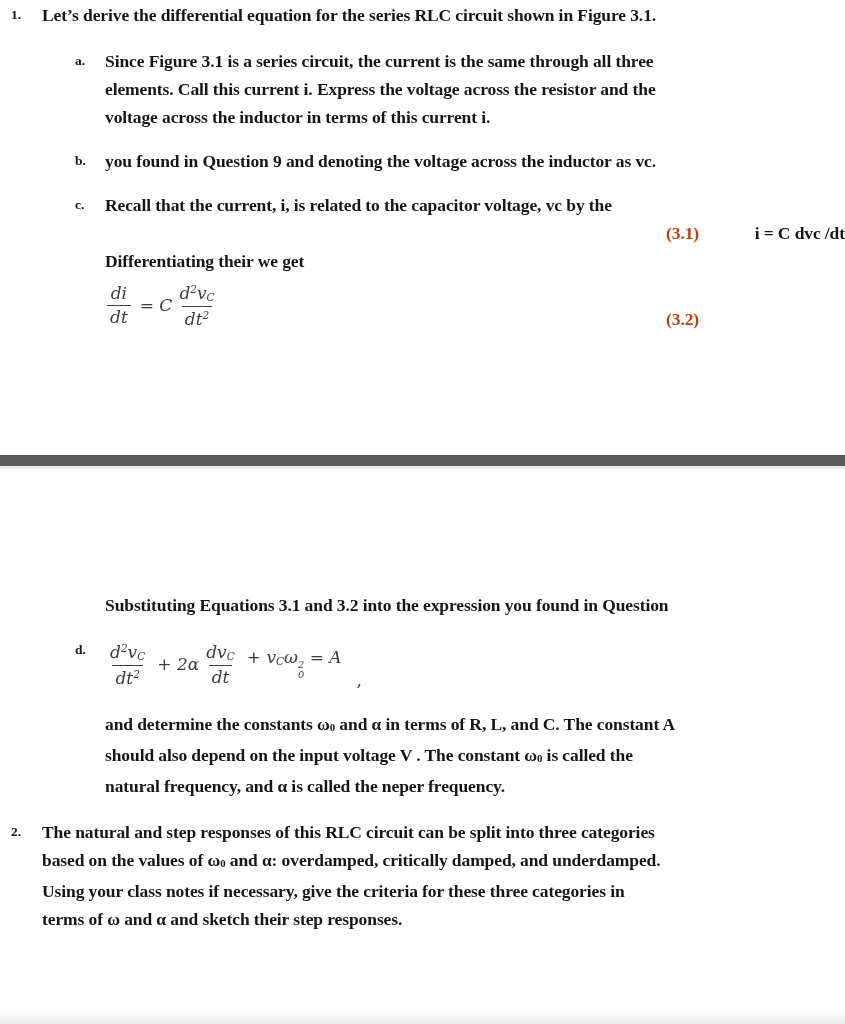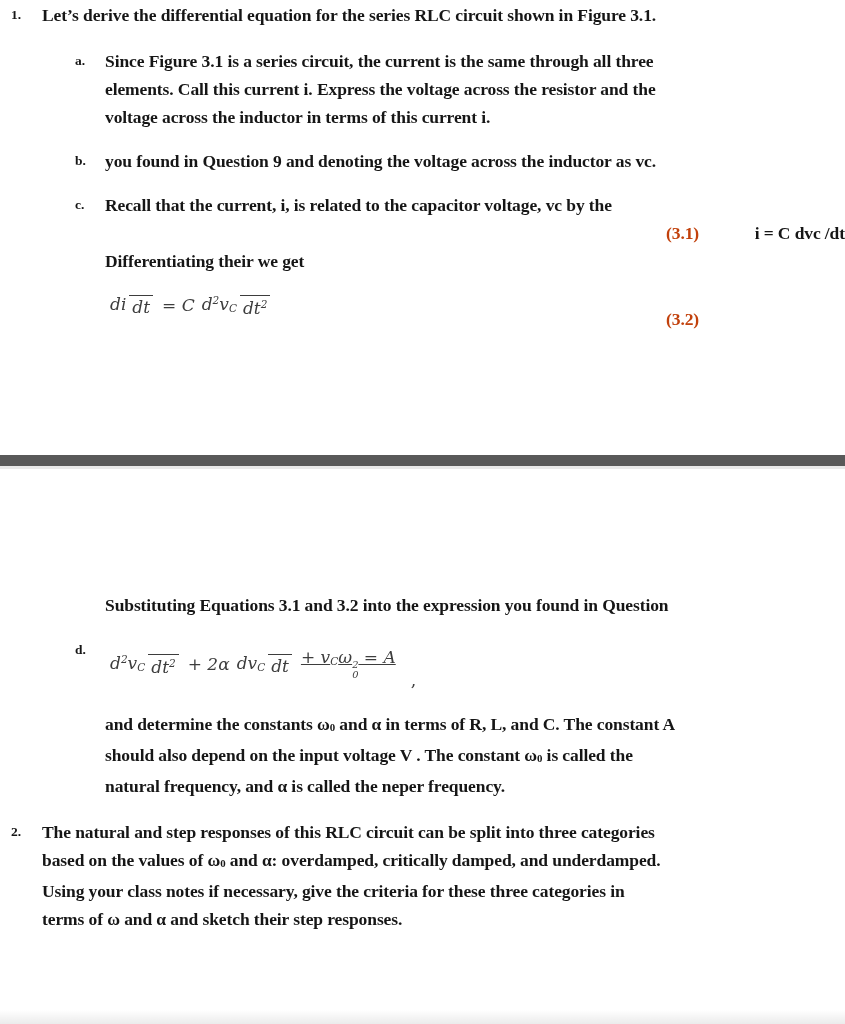--- a/index.html
+++ b/index.html
@@ -38,24 +38,24 @@
   #eq32-block{height:62px;}
   #eq32-block .eq-label{top:30px;}
   #eqd-block{height:58px;}
   .math{
     display:inline-flex;align-items:center;
     font-family:"DejaVu Serif",serif;font-style:italic;font-weight:400;
     font-size:17px;line-height:1;color:#3d3d3d;letter-spacing:0;
   }
   .math .seg-sub{font-size:0.62em;vertical-align:-0.2em;}
   .math .seg-sup{font-size:0.62em;vertical-align:0.55em;}
-  .frac{display:inline-flex;flex-direction:row;align-items:center;margin:0 2px;}
+  .frac{display:inline-flex;flex-direction:column;align-items:center;margin:0 2px;}
   .fnum{padding:0 3px 3px;}
   .fden{border-top:1.4px solid #3d3d3d;padding:3px 3px 0;}
-  .mop{margin:8px 7px;white-space:pre;text-decoration:underline;}
+  .mop{margin:8px 7px;white-space:pre;}
   .mop-tight{margin:0 2px 0 7px;white-space:pre;}
   .stk{display:inline-flex;flex-direction:column;align-items:flex-start;font-size:0.58em;line-height:1.05;vertical-align:-0.5em;}
   .eq-comma{font-family:"DejaVu Serif",serif;font-weight:400;color:#3d3d3d;position:relative;top:15px;margin-left:8px;}
   
   #separator{margin-top:118px;width:845px;height:11px;background:#595959;border-bottom:3px solid #e9e9e9;}
   #bottom-fade{position:absolute;left:0;bottom:0;width:845px;height:14px;
     background:linear-gradient(to bottom, rgba(0,0,0,0), rgba(0,0,0,0.08));pointer-events:none;}
 </style>
 </head>
 <body>

